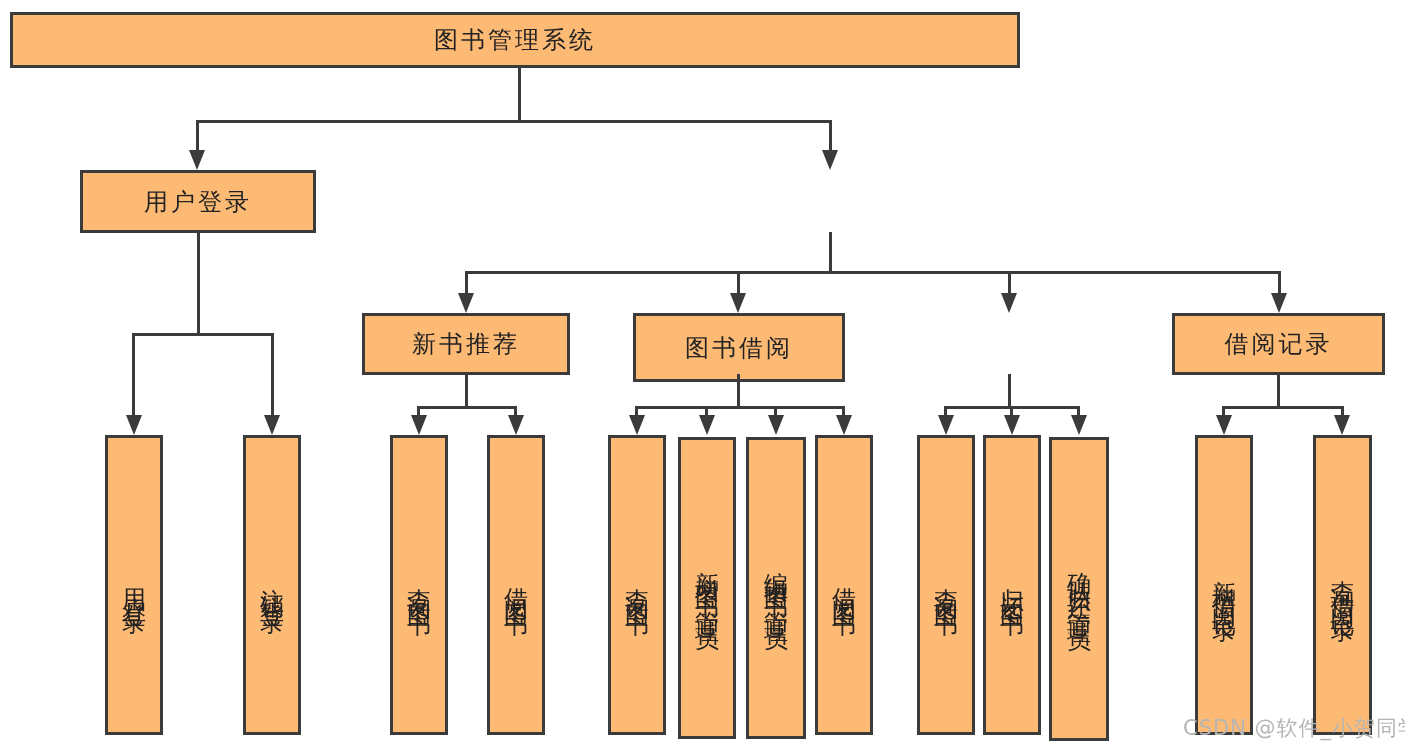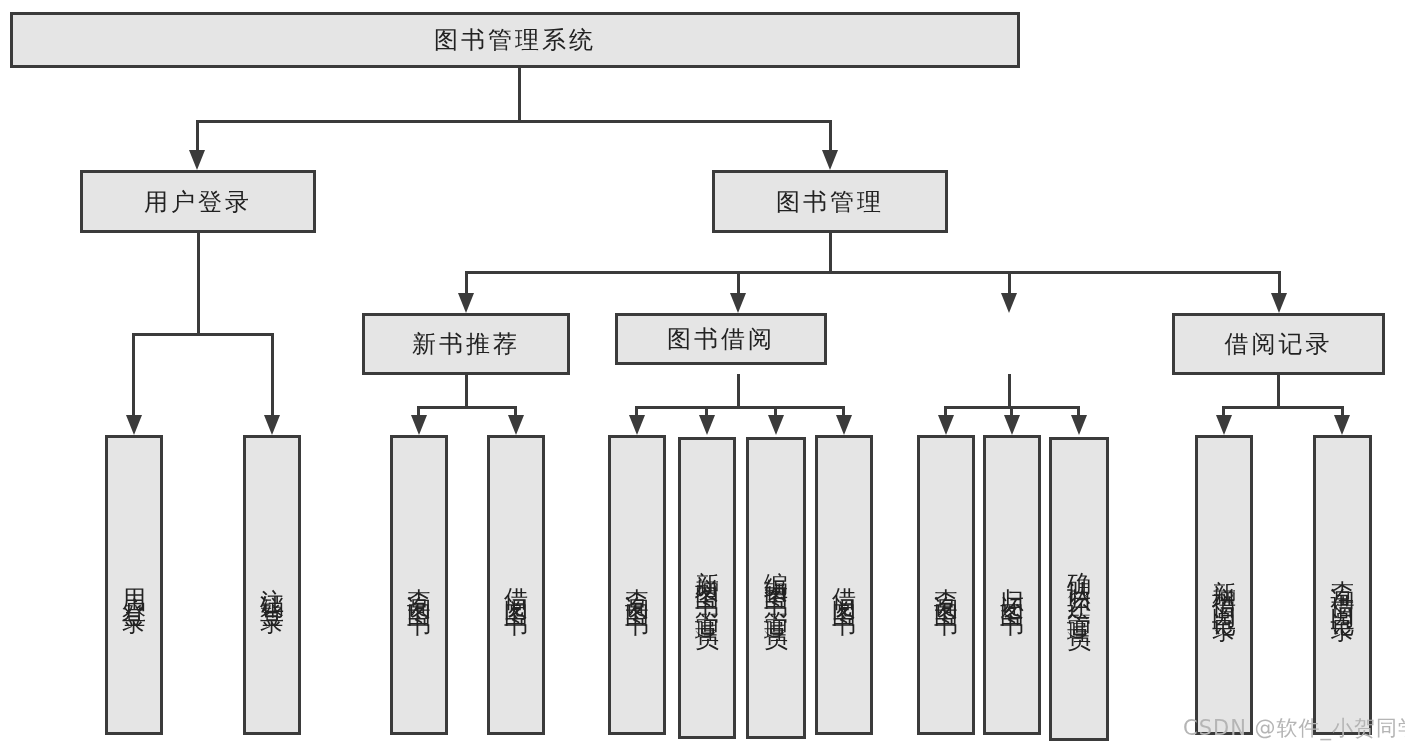--- a/index.html
+++ b/index.html
@@ -3,21 +3,21 @@
 <meta charset="utf-8">
 <style>
   * { margin:0; padding:0; box-sizing:border-box; }
   html,body { background:#ffffff; }
   .canvas {
     position:relative; width:1405px; height:747px; background:#ffffff;
     font-family:"DejaVu Sans","Liberation Sans",sans-serif;
     color:#222222; overflow:hidden;
   }
   .node {
-    position:absolute; background:#e5e5e5; border:3px solid #3b3b3b;
+    position:absolute; background:#fdba74; border:3px solid #3b3b3b;
     display:flex; align-items:center; justify-content:center;
   }
   .hnode span { font-size:24px; letter-spacing:3px; line-height:1; white-space:nowrap; }
   .vnode span {
     writing-mode:vertical-rl; text-orientation:mixed;
     font-size:24px; letter-spacing:8px; line-height:1;
   }
   .vl { position:absolute; width:3px; background:#3b3b3b; }
   .hl { position:absolute; height:3px; background:#3b3b3b; }
   .arrow {
@@ -43,23 +43,20 @@
   <div class="vl" style="left:518px; top:67px; height:56px;"></div>
   <div class="hl" style="left:196px; top:120px; width:636px;"></div>
   <div class="vl" style="left:196px; top:120px; height:33px;"></div>
   <div class="arrow" style="left:189px; top:150px;"></div>
   <div class="vl" style="left:829px; top:120px; height:33px;"></div>
   <div class="arrow" style="left:822px; top:150px;"></div>
 
   <div class="node hnode" style="left:80px; top:170px; width:236px; height:63px;">
     <span>用户登录</span>
   </div>
-  <div class="node hnode" style="left:712px; top:170px; width:236px; height:63px;">
-    <span>图书管理</span>
-  </div>
 
   <div class="vl" style="left:197px; top:232px; height:104px;"></div>
   <div class="hl" style="left:132px; top:333px; width:142px;"></div>
   <div class="vl" style="left:132px; top:333px; height:85px;"></div>
   <div class="arrow" style="left:126px; top:415px;"></div>
   <div class="vl" style="left:271px; top:333px; height:85px;"></div>
   <div class="arrow" style="left:264px; top:415px;"></div>
 
   <div class="vl" style="left:829px; top:232px; height:42px;"></div>
   <div class="hl" style="left:465px; top:271px; width:816px;"></div>
@@ -68,21 +65,21 @@
   <div class="vl" style="left:737px; top:271px; height:25px;"></div>
   <div class="arrow" style="left:730px; top:293px;"></div>
   <div class="vl" style="left:1008px; top:271px; height:25px;"></div>
   <div class="arrow" style="left:1001px; top:293px;"></div>
   <div class="vl" style="left:1278px; top:271px; height:25px;"></div>
   <div class="arrow" style="left:1271px; top:293px;"></div>
 
   <div class="node hnode" style="left:362px; top:313px; width:208px; height:62px;">
     <span>新书推荐</span>
   </div>
-  <div class="node hnode" style="left:615px; top:313px; width:212px; height:52px;font-family:Liberation Serif, serif;">
+  <div class="node hnode" style="left:633px; top:313px; width:212px; height:69px;font-family:Liberation Serif, serif;">
     <span>图书借阅</span>
   </div>
   <div class="node hnode" style="left:1172px; top:313px; width:213px; height:62px;">
     <span>借阅记录</span>
   </div>
 
   <div class="vl" style="left:465px; top:374px; height:35px;"></div>
   <div class="hl" style="left:417px; top:406px; width:100px;"></div>
   <div class="vl" style="left:417px; top:406px; height:13px;"></div>
   <div class="arrow" style="left:411px; top:415px;"></div>

